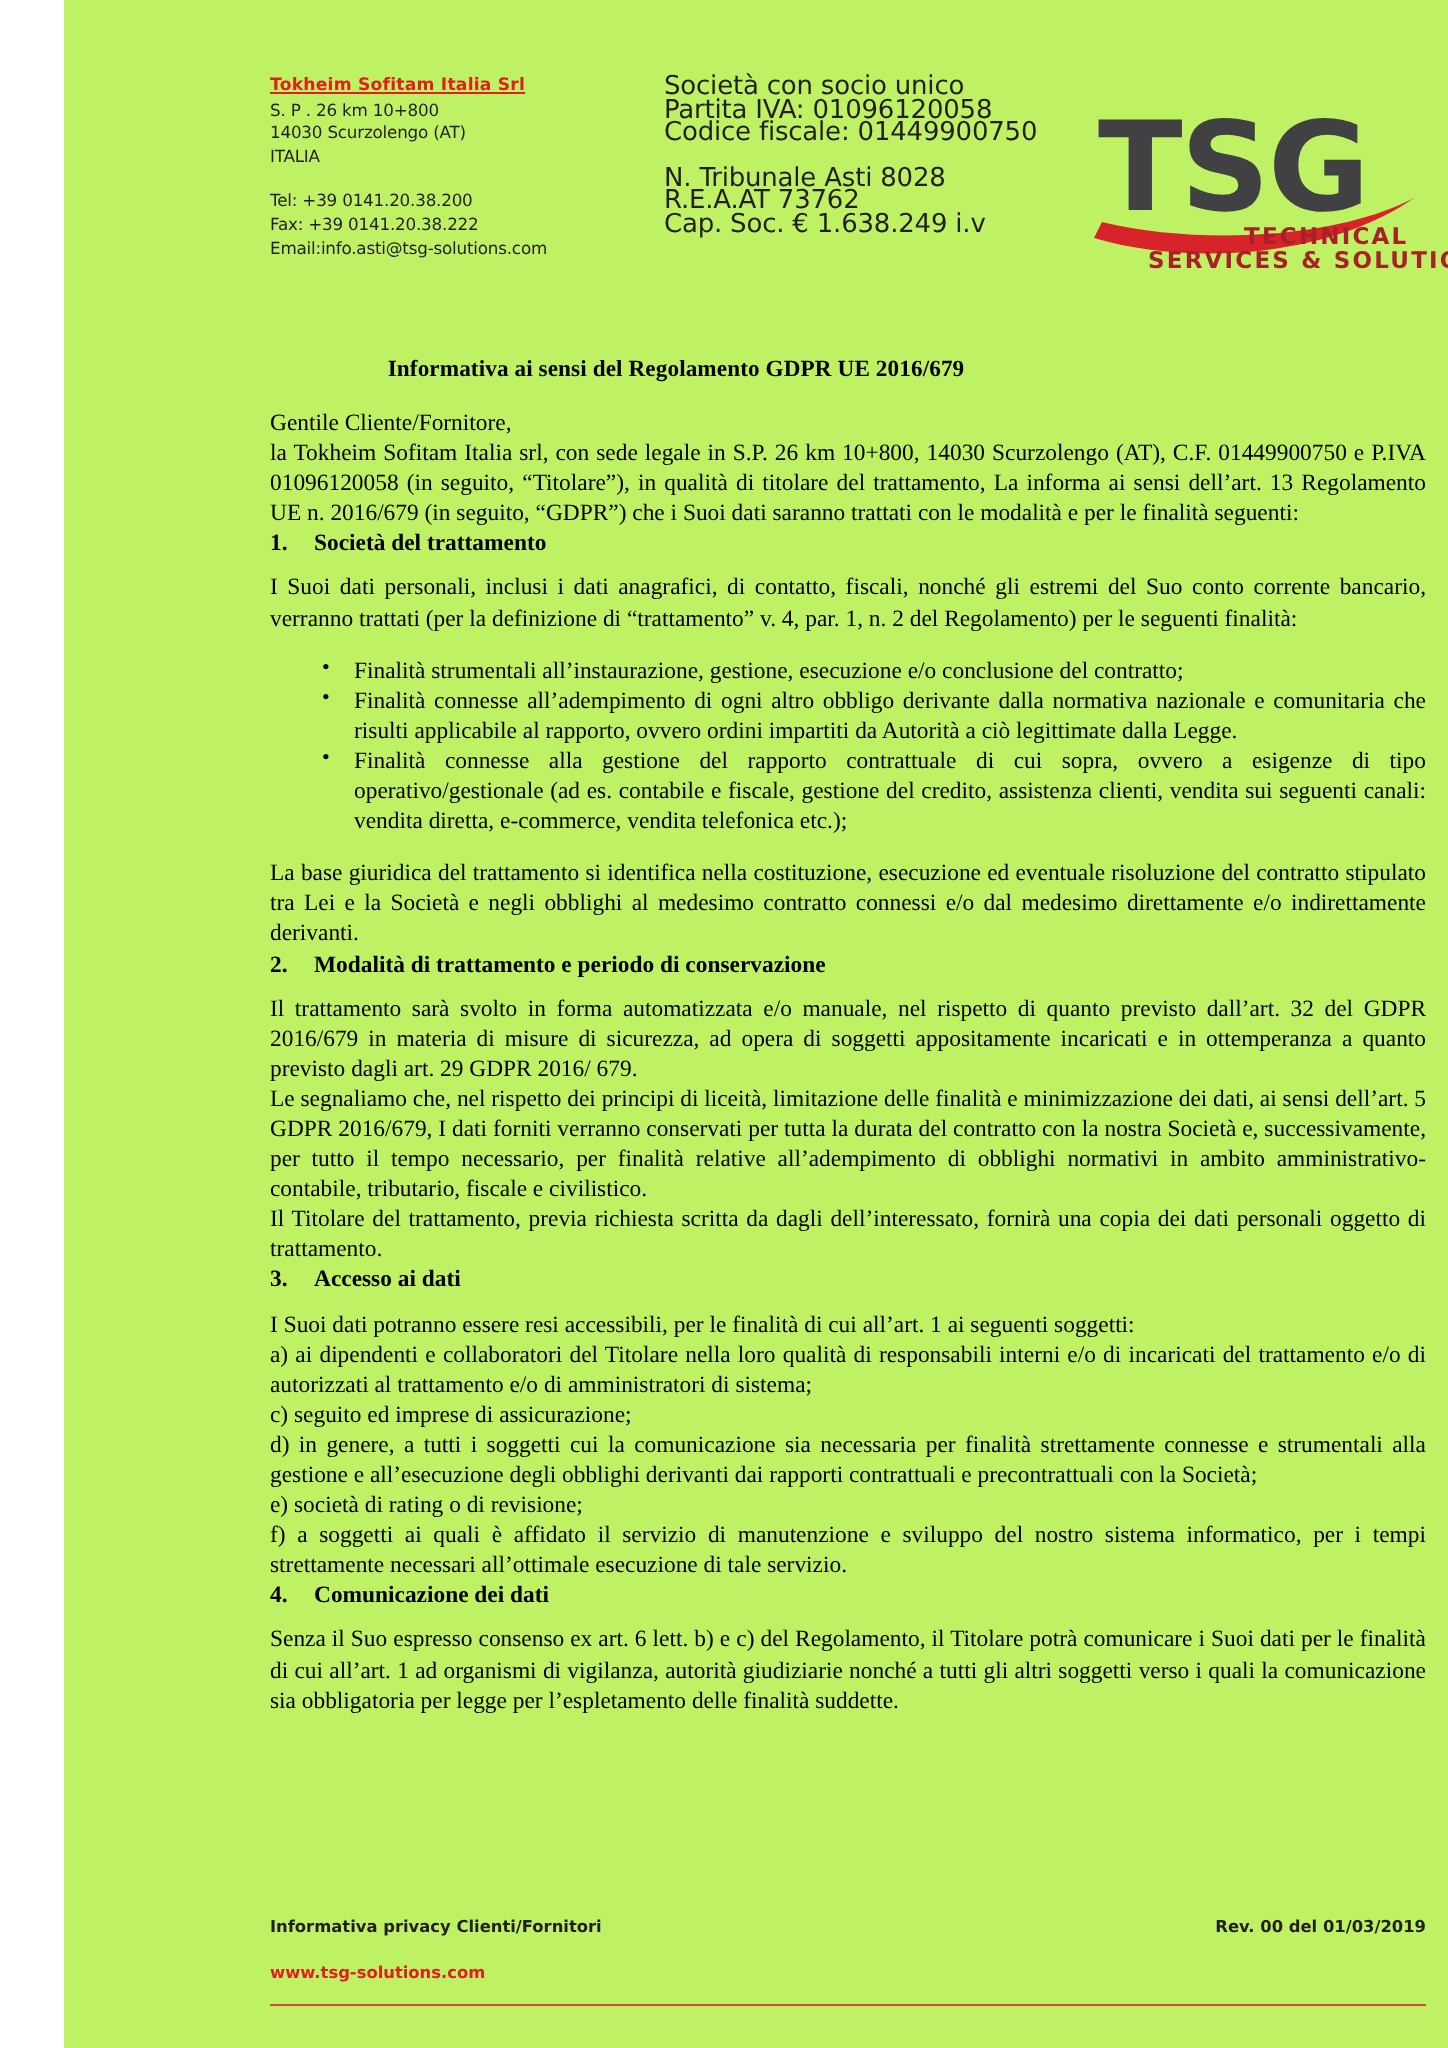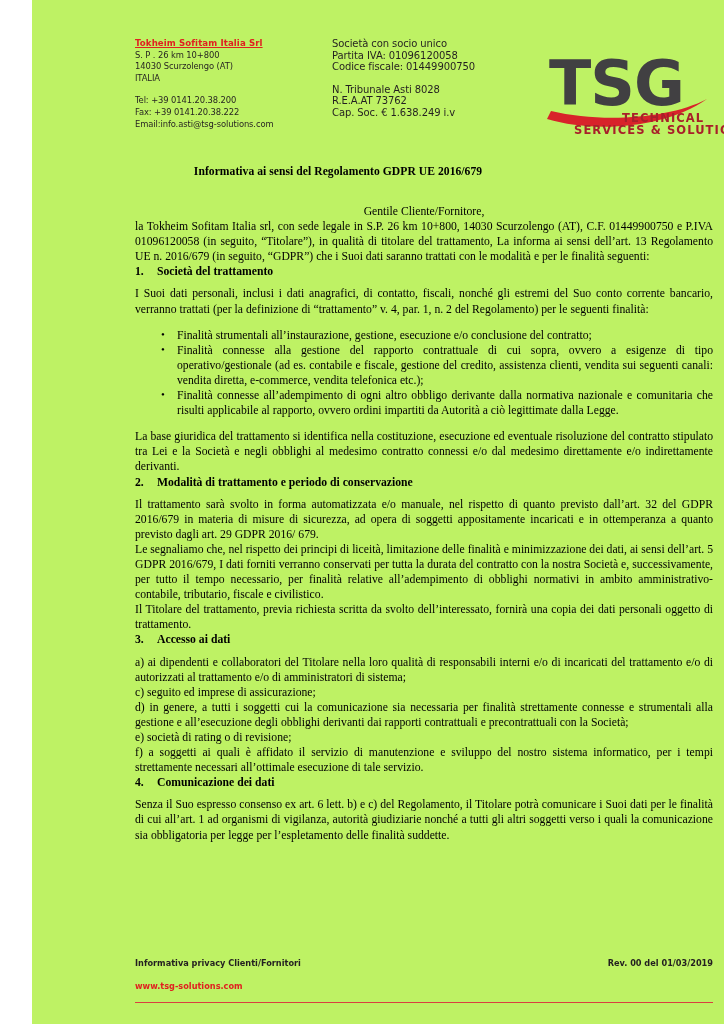--- a/index.html
+++ b/index.html
@@ -49,40 +49,40 @@
     text-decoration: underline;
     letter-spacing: 0.1px;
     font-size: 8.6px;
   }
   .lh-gap { height: 11px; }
   .lh-col-mid {
     position: absolute;
     left: 197px; top: 0;
     width: 200px;
     font-family: "DejaVu Sans", sans-serif;
-    font-size: 10px;
+    font-size: 13px;
     line-height: 11.6px;
     color: #231f20;
     letter-spacing: -0.1px;
   }
 
   
   .logo {
     position: absolute;
     left: 404px;
     top: -5px;
     width: 185px;
     height: 110px;
   }
   .logo-svg { display: block; }
 
   
   .doc-title {
     position: absolute;
-    left: 0; top: 165px;
+    left: 0; top: 178px;
     width: 612px;
     text-align: center;
     font-family: "Liberation Serif", serif;
     font-weight: bold;
     font-size: 11.6px;
     letter-spacing: 0.05px;
   }
 
   
   .body-area {
@@ -92,21 +92,21 @@
     width: 578px;
     font-family: "Liberation Serif", serif;
     font-size: 11.7px;
     line-height: 15.1px;
   }
   .p {
     margin: 0;
     text-align: justify;
     text-justify: inter-word;
   }
-  .p-left { text-align: center; }
+  .p-left { text-align: left; }
   .spacer-sm { height: 7px; }
   .spacer-md { height: 11px; }
 
   .sec-head {
     margin: 0;
     font-weight: bold;
     font-size: 11.7px;
     display: flex;
   }
   .sec-num {
@@ -220,40 +220,41 @@
 
     <div class="sec-head">
       <span class="sec-num">1.</span>
       <span>Società del trattamento</span>
     </div>
     <div class="spacer-sm"></div>
     <p class="p">I Suoi dati personali, inclusi i dati anagrafici, di contatto, fiscali, nonché gli estremi del Suo conto corrente bancario, verranno trattati (per la definizione di “trattamento” v. 4, par. 1, n. 2 del Regolamento) per le seguenti finalità:</p>
     <div class="spacer-md"></div>
     <ul class="bullets">
       <li>Finalità strumentali all’instaurazione, gestione, esecuzione e/o conclusione del contratto;</li>
+      <li>Finalità connesse all’adempimento di ogni altro obbligo derivante dalla normativa nazionale e comunitaria che risulti applicabile al rapporto, ovvero ordini impartiti da Autorità a ciò legittimate dalla Legge.</li>
       <li>Finalità connesse alla gestione del rapporto contrattuale di cui sopra, ovvero a esigenze di tipo operativo/gestionale (ad es. contabile e fiscale, gestione del credito, assistenza clienti, vendita sui seguenti canali: vendita diretta, e-commerce, vendita telefonica etc.);</li>
-      <li>Finalità connesse all’adempimento di ogni altro obbligo derivante dalla normativa nazionale e comunitaria che risulti applicabile al rapporto, ovvero ordini impartiti da Autorità a ciò legittimate dalla Legge.</li>
     </ul>
     <div class="spacer-md"></div>
     <p class="p">La base giuridica del trattamento si identifica nella costituzione, esecuzione ed eventuale risoluzione del contratto stipulato tra Lei e la Società e negli obblighi al medesimo contratto connessi e/o dal medesimo direttamente e/o indirettamente derivanti.</p>
 
     <div class="sec-head">
       <span class="sec-num">2.</span>
       <span>Modalità di trattamento e periodo di conservazione</span>
     </div>
     <div class="spacer-sm"></div>
     <p class="p">Il trattamento sarà svolto in forma automatizzata e/o manuale, nel rispetto di quanto previsto dall’art. 32 del GDPR 2016/679 in materia di misure di sicurezza, ad opera di soggetti appositamente incaricati e in ottemperanza a quanto previsto dagli art. 29 GDPR 2016/ 679.</p>
     <p class="p">Le segnaliamo che, nel rispetto dei principi di liceità, limitazione delle finalità e minimizzazione dei dati, ai sensi dell’art. 5 GDPR 2016/679, I dati forniti verranno conservati per tutta la durata del contratto con la nostra Società e, successivamente, per tutto il tempo necessario, per finalità relative all’adempimento di obblighi normativi in ambito amministrativo-contabile, tributario, fiscale e civilistico.</p>
-    <p class="p">Il Titolare del trattamento, previa richiesta scritta da svolto dell’interessato, fornirà una copia dei dati personali oggetto di trattamento.</p>
+    <p class="p">Il Titolare del trattamento, previa richiesta scritta da dagli dell’interessato, fornirà una copia dei dati personali oggetto di trattamento.</p>
 
     <div class="sec-head">
       <span class="sec-num">3.</span>
       <span>Accesso ai dati</span>
     </div>
     <div class="spacer-sm"></div>
+    <p class="p p-left">I Suoi dati potranno essere resi accessibili, per le finalità di cui all’art. 1 ai seguenti soggetti:</p>
     <div class="lettered">
       <p>a) ai dipendenti e collaboratori del Titolare nella loro qualità di responsabili interni e/o di incaricati del trattamento e/o di autorizzati al trattamento e/o di amministratori di sistema;</p>
       <p>c) seguito ed imprese di assicurazione;</p>
       <p>d) in genere, a tutti i soggetti cui la comunicazione sia necessaria per finalità strettamente connesse e strumentali alla gestione e all’esecuzione degli obblighi derivanti dai rapporti contrattuali e precontrattuali con la Società;</p>
       <p>e) società di rating o di revisione;</p>
       <p>f) a soggetti ai quali è affidato il servizio di manutenzione e sviluppo del nostro sistema informatico, per i tempi strettamente necessari all’ottimale esecuzione di tale servizio.</p>
     </div>
 
     <div class="sec-head">
       <span class="sec-num">4.</span>

